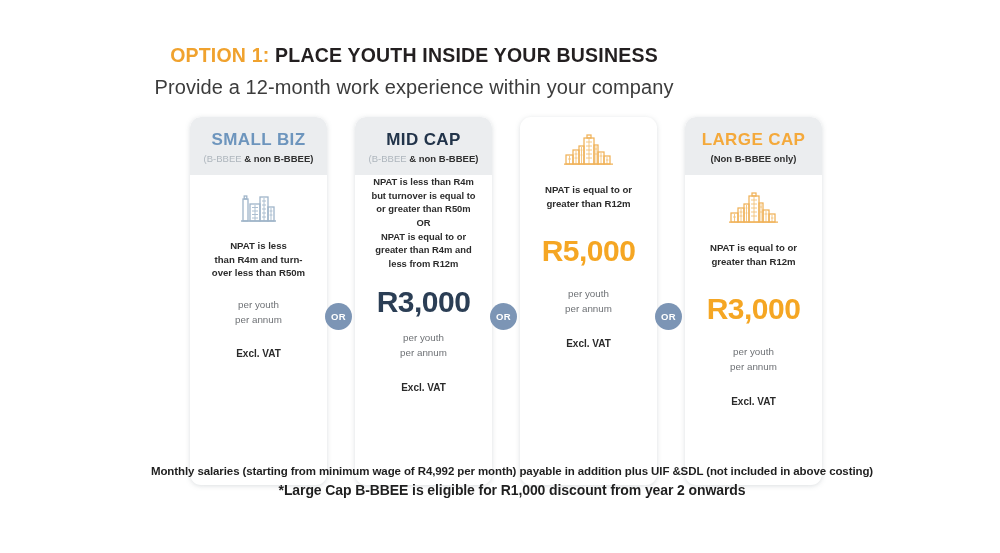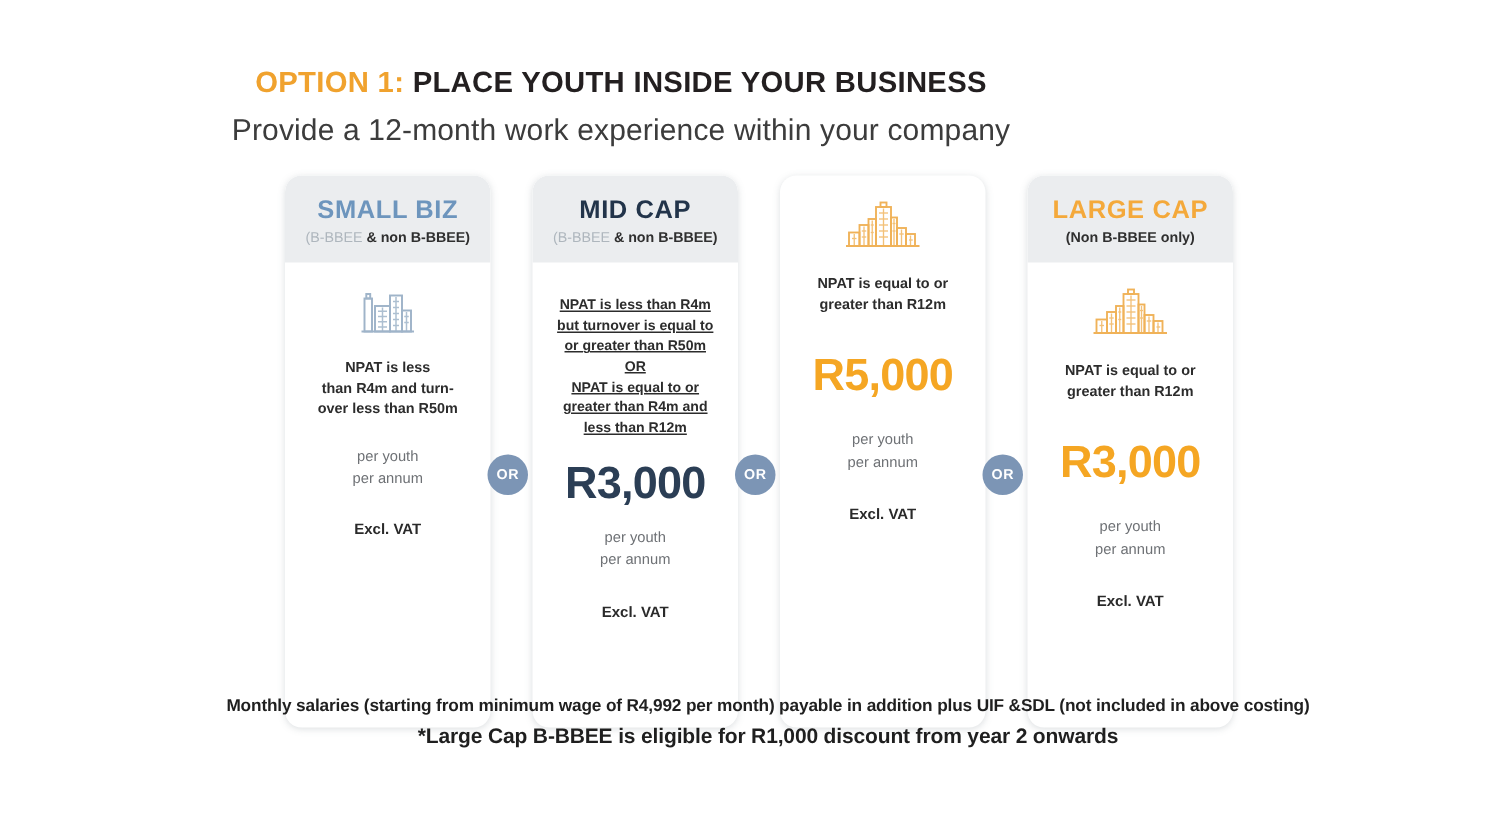--- a/index.html
+++ b/index.html
@@ -72,21 +72,21 @@
     position:relative;
   }
   .icon-wrap{ margin-top:16px; height:34px; display:flex; align-items:flex-end; }
   .icon-wrap.empty{ height:0; margin-top:0; }
 
   .desc{
     font-size:9.6px; font-weight:bold; line-height:1.42;
     color:#2c2c2c; text-align:center;
   }
   .desc.small{ margin-top:14px; }
-  .desc.mid{ margin-top:21px; font-size:9.4px; line-height:1.45;text-decoration:underline;}
+  .desc.mid{ font-size:9.4px; line-height:1.45;}
   .desc.lg{ margin-top:16px; }
 
   .price{
     font-size:30px; font-weight:bold; letter-spacing:-.5px; line-height:1;
     white-space:nowrap;
   }
   .p-blue{ color:#5b85b0; }
   .p-navy{ color:#2b3e55; }
   .p-orange{ color:#f5a623; }
 
@@ -189,21 +189,21 @@
     </div>
     <div class="card-body">
       <div class="icon-wrap empty"></div>
       <div class="desc mid">
         <div>NPAT is less than R4m</div>
         <div>but turnover is equal to</div>
         <div>or greater than R50m</div>
         <div>OR</div>
         <div>NPAT is equal to or</div>
         <div>greater than R4m and</div>
-        <div>less than R12m</div>
+        <div>less from R12m</div>
       </div>
       <div class="price p-navy" style="margin-top:17px">R3,000</div>
       <div class="per" style="margin-top:14px">
         <div>per youth</div>
         <div>per annum</div>
       </div>
       <div class="vat" style="margin-top:21px">Excl. VAT</div>
     </div>
   </div>
 

